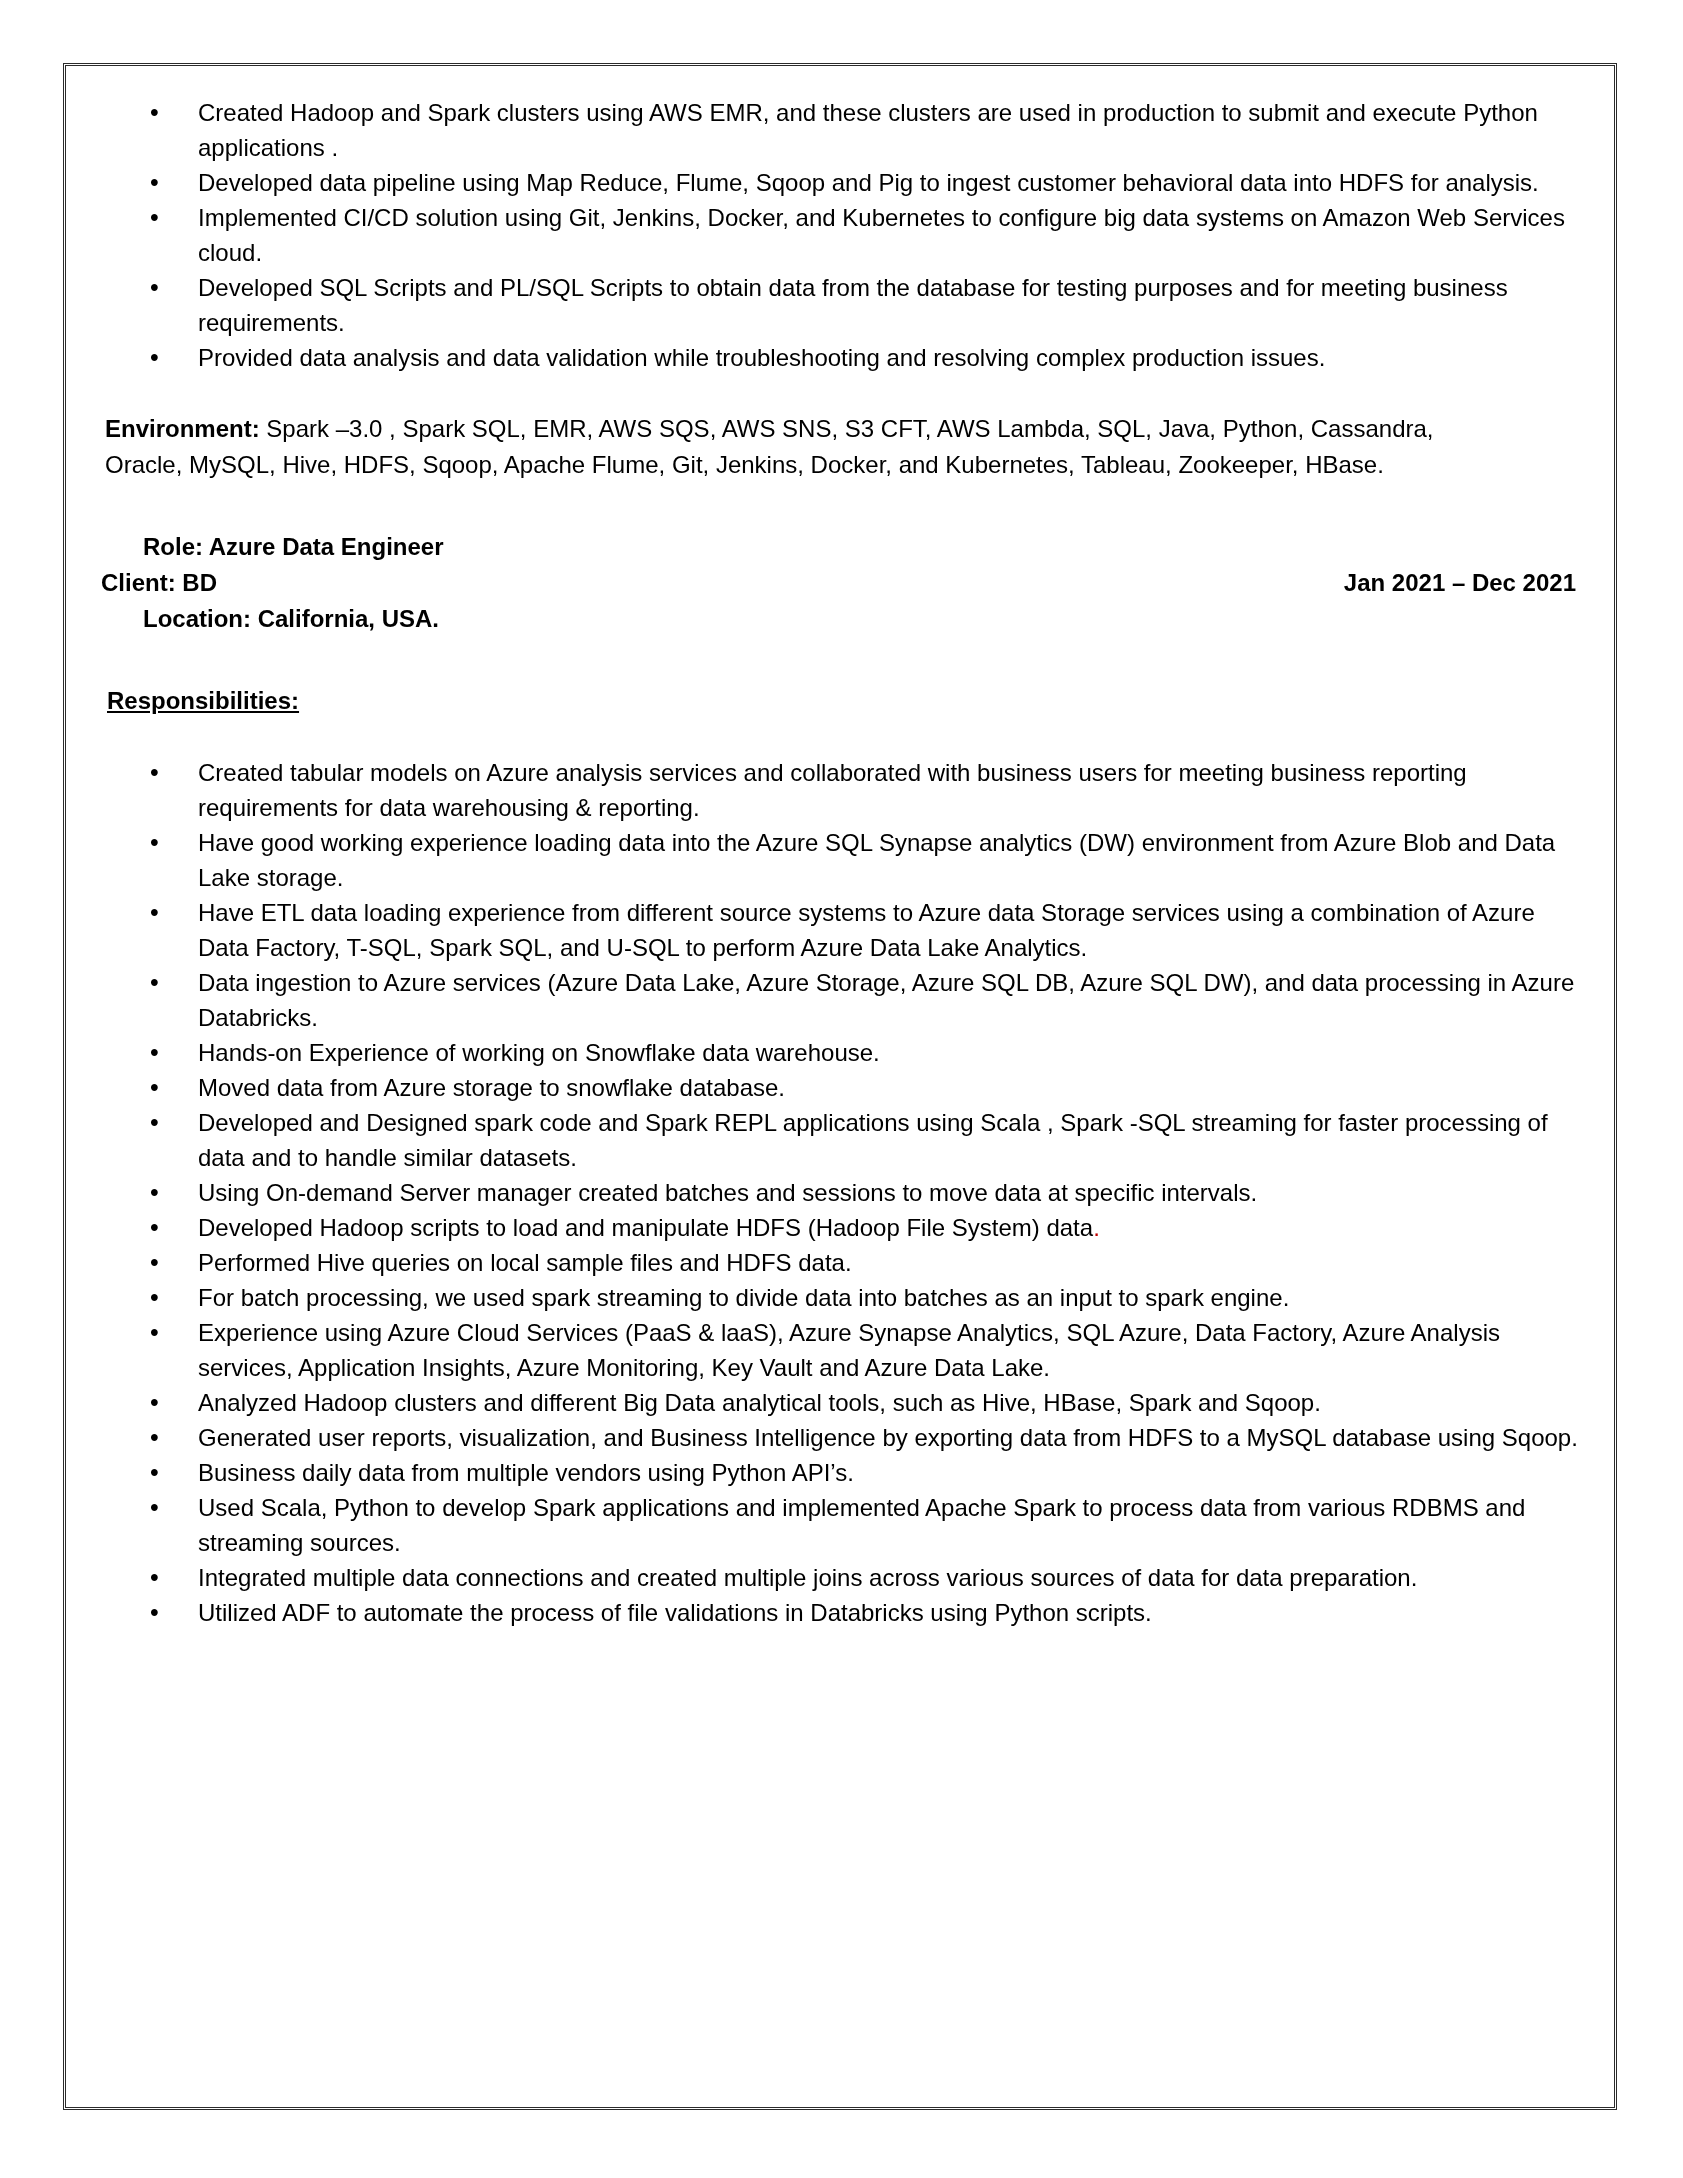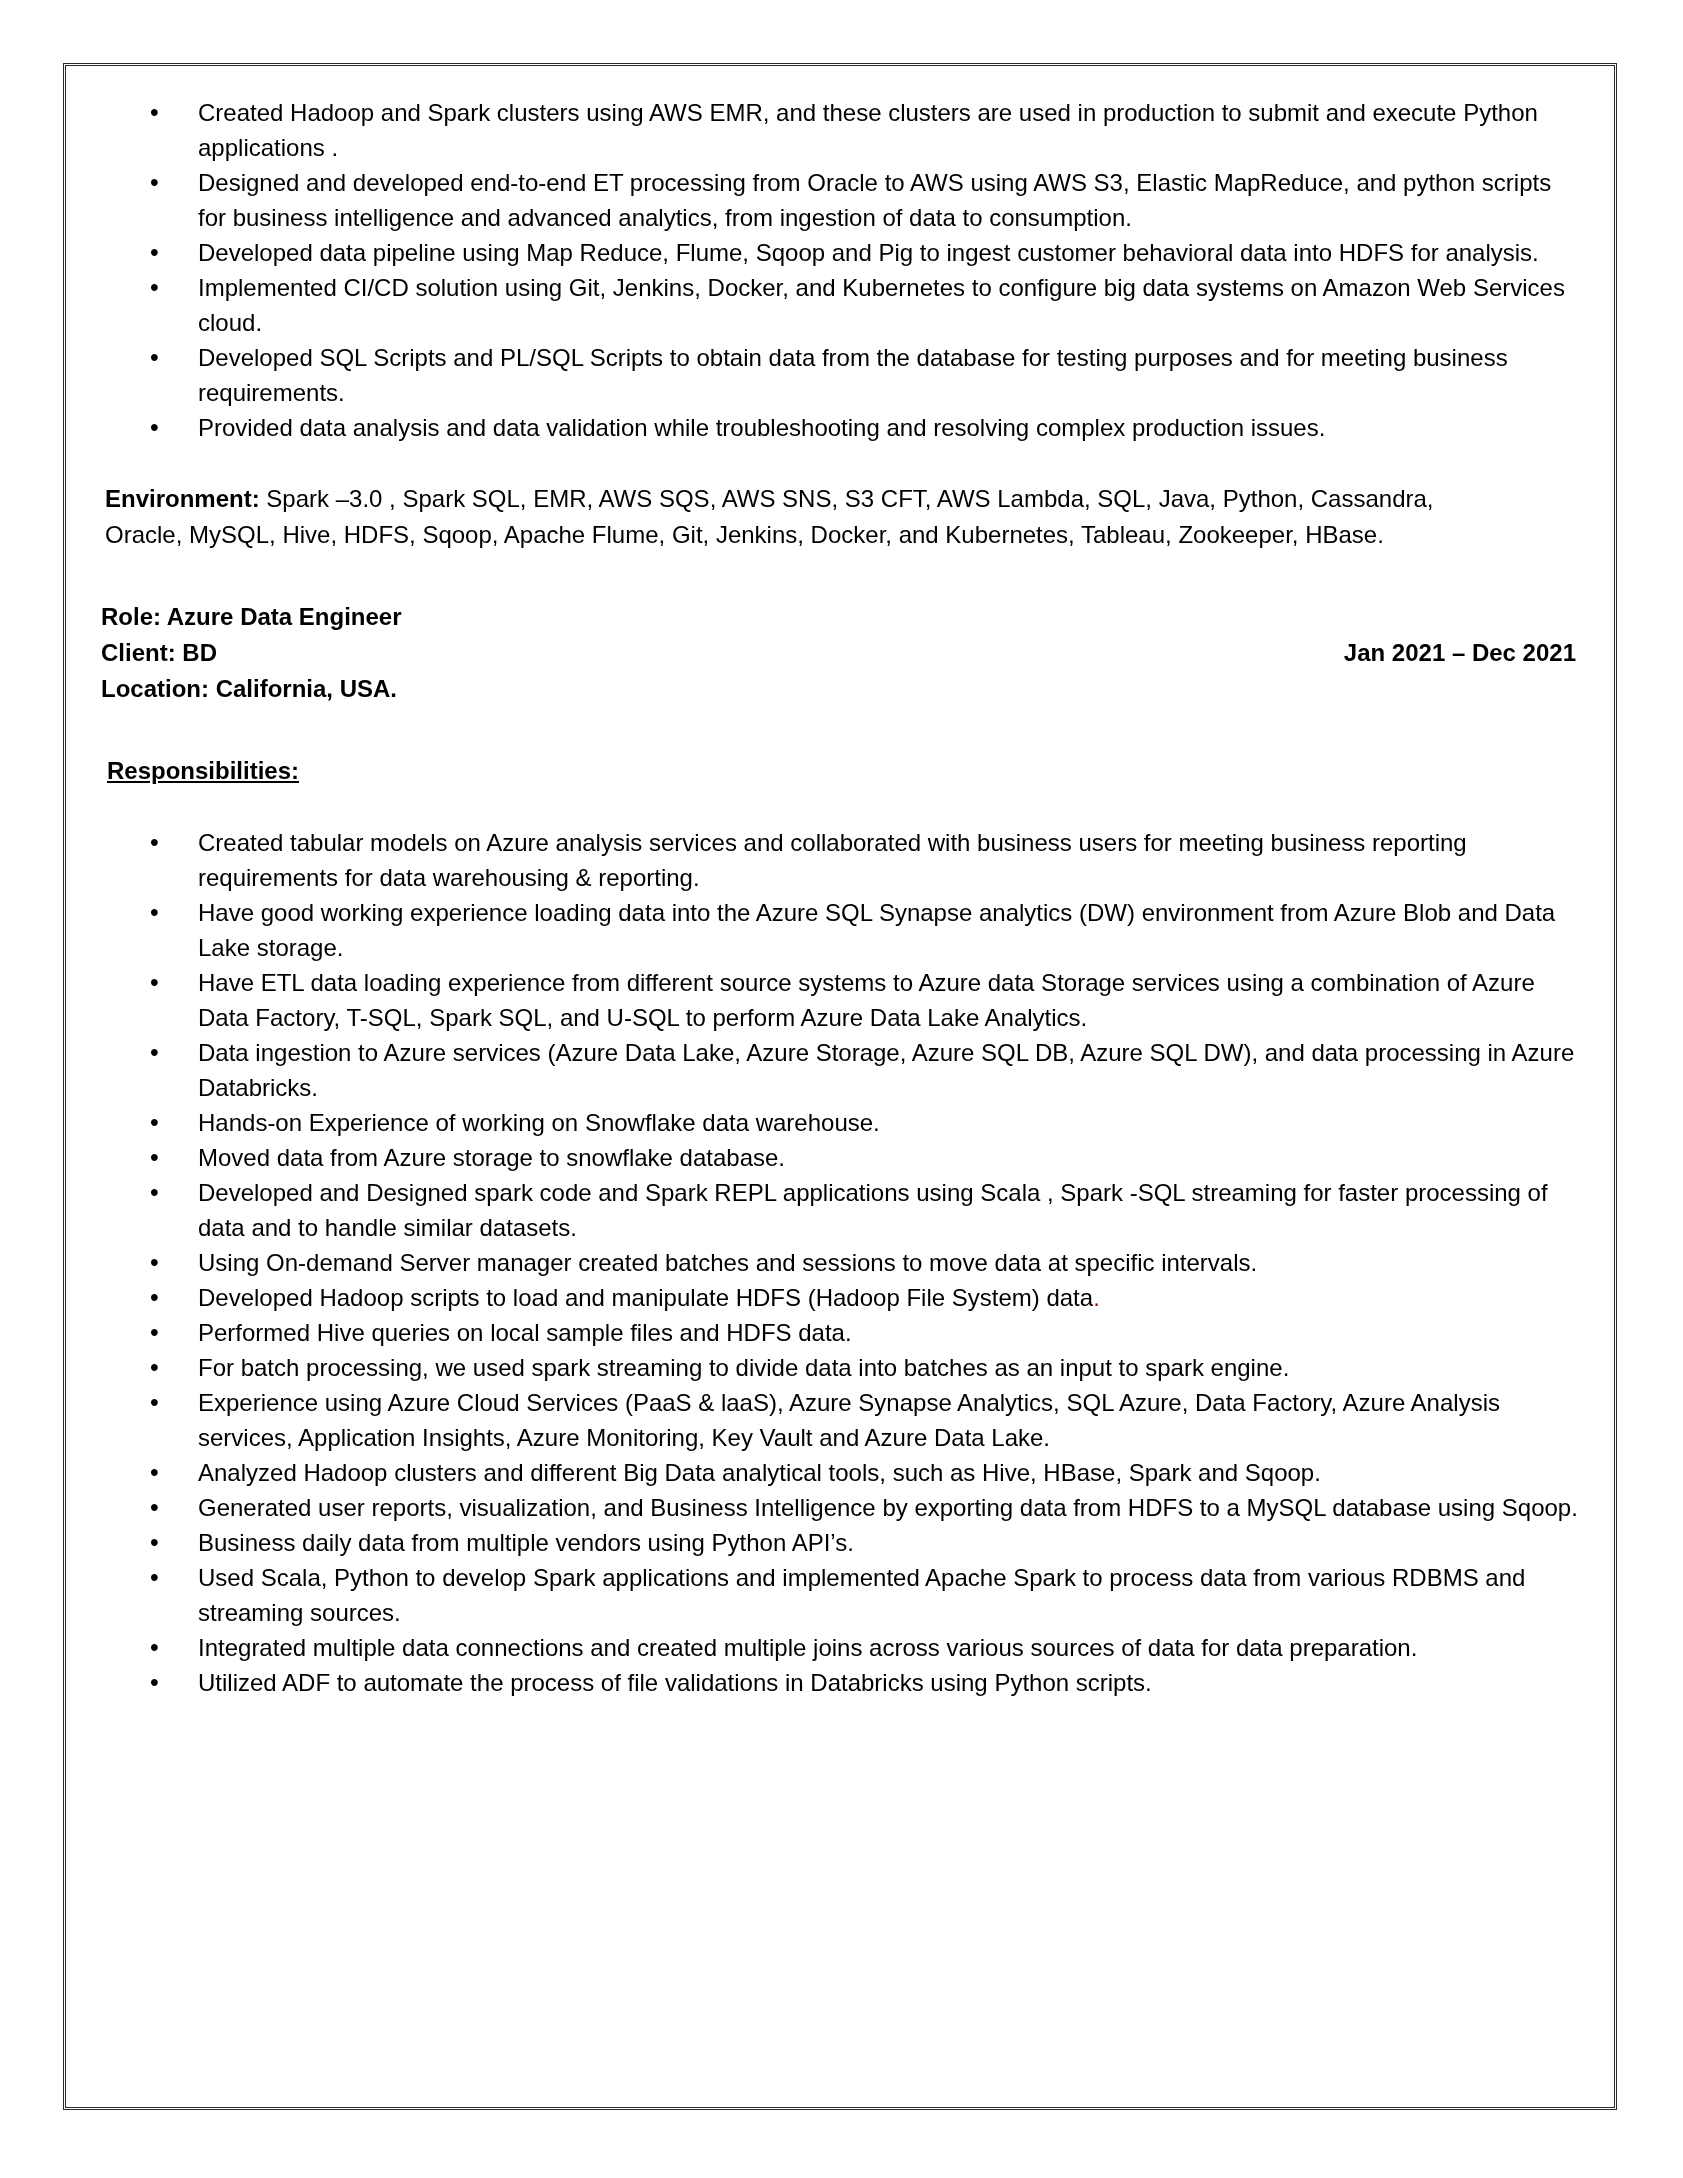--- a/index.html
+++ b/index.html
@@ -77,20 +77,21 @@
   .u-bold {
     font-weight: bold;
   }
   .role-block {
     padding-left: 6px;
     font-weight: bold;
     line-height: 36px;
   }
   .role-line {
     display: block;
+    margin-left: 42px;
   }
   .client-line {
     display: flex;
     justify-content: space-between;
     align-items: center;
     width: 1475px;
   }
   .resp-heading {
     padding-left: 12px;
     font-weight: bold;
@@ -102,21 +103,20 @@
 </head>
 <body>
 
 <div class="page">
   <div class="page-border-outer"></div>
 
   <div class="content">
 
     <ul class="bullets" id="top-bullets">
         <li><span>Created Hadoop and Spark clusters using AWS EMR, and these clusters are used in production to submit and execute Python applications .</span></li>
-        <li><span>Designed and developed end-to-end ET processing from Oracle to AWS using AWS S3, Elastic MapReduce, and python scripts for  business intelligence and advanced analytics, from ingestion of data to consumption.</span></li>
         <li><span>Developed data pipeline using Map Reduce, Flume, Sqoop and Pig to ingest customer behavioral data into HDFS for analysis.</span></li>
         <li><span>Implemented CI/CD solution using Git, Jenkins, Docker, and Kubernetes to configure big data systems on Amazon Web Services cloud.</span></li>
         <li><span>Developed SQL Scripts and PL/SQL Scripts to obtain data from the database for testing purposes and for meeting business requirements.</span></li>
         <li><span>Provided data analysis and data validation while troubleshooting and resolving complex production issues.</span></li>
       </ul>
 
     <div class="spacer-md"></div>
 
     <div class="env-block">
       <span class="u-bold">Environment:</span><span> Spark –3.0 , Spark SQL, EMR, AWS SQS, AWS SNS, S3 CFT, AWS Lambda, SQL, Java, Python, Cassandra, Oracle, MySQL, Hive, HDFS, Sqoop, Apache Flume, Git, Jenkins, Docker, and Kubernetes, Tableau, Zookeeper, HBase.</span>

